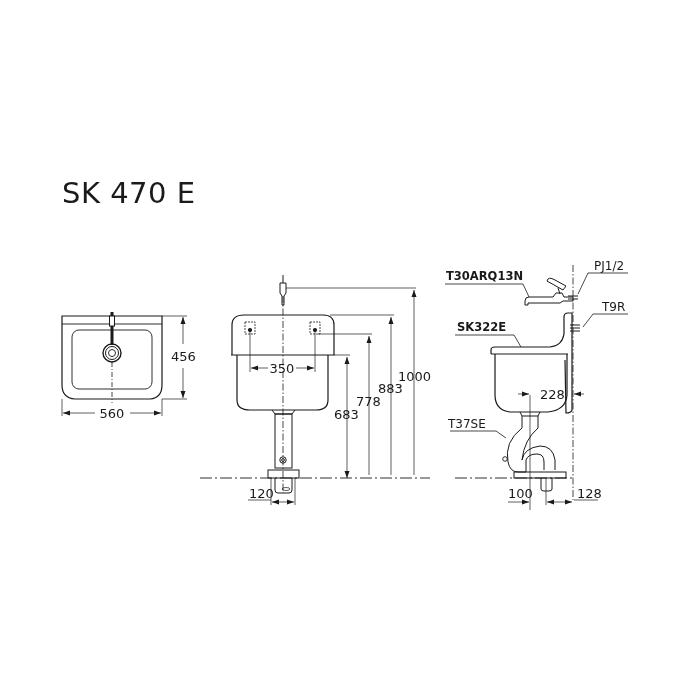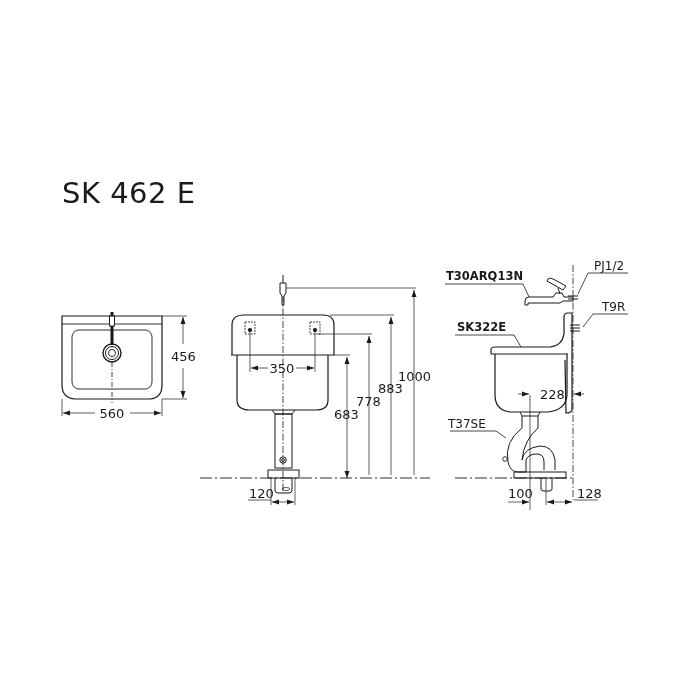--- a/index.html
+++ b/index.html
@@ -7,21 +7,21 @@
     .title { position: absolute; left: 62px; top: 176px; font-size: 29px; color: #1a1a1a; letter-spacing: 0.5px; font-family: "DejaVu Sans", sans-serif; }
     svg { position: absolute; left: 0; top: 0; }
     svg text { font-family: "DejaVu Sans", sans-serif; fill: #1a1a1a; }
     .dim { font-size: 13px; }
     .lbl { font-size: 11.5px; font-weight: bold; }
     .lbln { font-size: 12px; }
   </style>
 </head>
 <body>
 
-<div class="title">SK 462 E</div>
+<div class="title">SK 470 E</div>
 
 <svg width="700" height="700" viewBox="0 0 700 700">
   <defs>
     <marker id="arr" markerWidth="8" markerHeight="8" refX="7" refY="4" orient="auto" markerUnits="userSpaceOnUse">
       <path d="M0,1.5 L7,4 L0,6.5 Z" fill="#1a1a1a"></path>
     </marker>
     <marker id="arrs" markerWidth="8" markerHeight="8" refX="1" refY="4" orient="auto" markerUnits="userSpaceOnUse">
       <path d="M8,1.5 L1,4 L8,6.5 Z" fill="#1a1a1a"></path>
     </marker>
   </defs>

